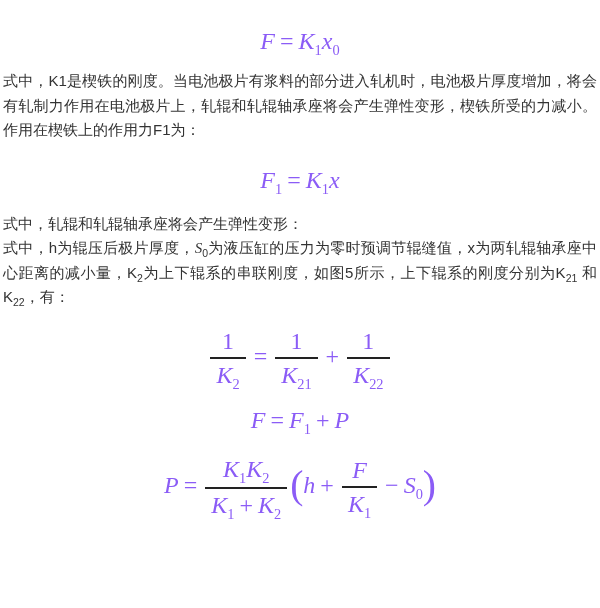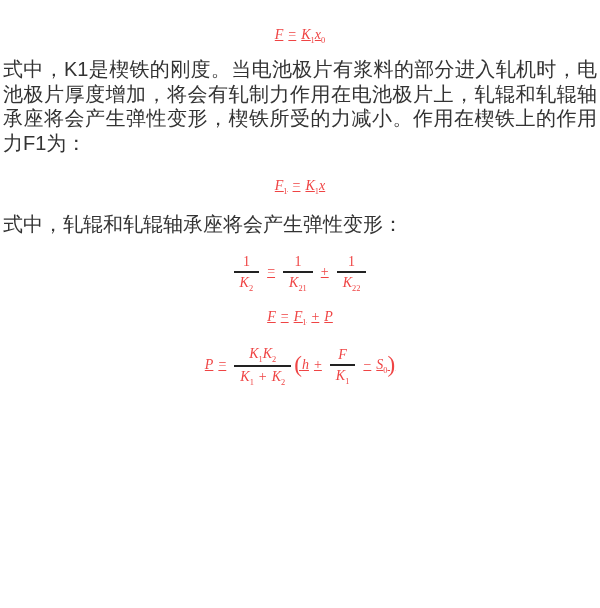--- a/index.html
+++ b/index.html
@@ -2,29 +2,29 @@
 <html><head>
 <meta charset="utf-8">
 <style>
   html,body{margin:0;padding:0;}
   body{
     width:600px;height:608px;overflow:hidden;background:#ffffff;
     font-family:"Liberation Sans","DejaVu Sans",sans-serif;
   }
   .page{padding:0 3px;}
   .para{
-    font-size:20px;line-height:24.5px;color:#333333;
+    font-size:15px;line-height:24.5px;color:#333333;
     text-align:justify;margin:0;
   }
   .para sub{font-size:70%;line-height:1;}
   .para i.sv{font-family:"Liberation Serif","DejaVu Serif",serif;font-style:italic;}
   .formula{
     text-align:center;
     font-family:"Liberation Serif","DejaVu Serif",serif;
-    font-size:14px;color:#ef4444;line-height:1.25;text-decoration:underline;
+    font-size:24px;color:#8b5cf6;line-height:1.25;
   }
   .formula i{font-style:italic;}
   .formula sub{font-size:60%;line-height:1;}
   .formula .op{font-style:normal;}
   .formula .op.sp{margin:0 5px;}
   .frac{display:inline-block;vertical-align:middle;text-align:center;margin:0 3px;}
   .frac .num{display:block;padding:0 6px 1px;border-bottom:2px solid #222222;}
   .frac .den{display:block;padding:1px 6px 0;}
   .bigp{font-size:165%;font-weight:400;vertical-align:middle;position:relative;top:-2px;}
   .f-1{margin:26px 0 12px;}
@@ -35,16 +35,17 @@
   .f-6{margin:18px 0 0;}
 </style>
 </head>
 <body>
 
 <div class="page">
   <div class="formula f-1"><i>F</i><span class="op sp">=</span><i>K</i><sub>1</sub><i>x</i><sub>0</sub></div>
   <p class="para">式中，K1是楔铁的刚度。当电池极片有浆料的部分进入轧机时，电池极片厚度增加，将会有轧制力作用在电池极片上，轧辊和轧辊轴承座将会产生弹性变形，楔铁所受的力减小。作用在楔铁上的作用力F1为：</p>
   <div class="formula f-2"><i>F</i><sub>1</sub><span class="op sp">=</span><i>K</i><sub>1</sub><i>x</i></div>
   <p class="para">式中，轧辊和轧辊轴承座将会产生弹性变形：</p>
+  <p class="para">式中，h为辊压后极片厚度，<i class="sv">S</i><sub>0</sub>为液压缸的压力为零时预调节辊缝值，x为两轧辊轴承座中心距离的减小量，K<sub>2</sub>为上下辊系的串联刚度，如图5所示，上下辊系的刚度分别为K<sub>21</sub> 和K<sub>22</sub>，有：</p>
   <div class="formula f-4"><span class="frac"><span class="num"><span class="op">1</span></span><span class="den"><i>K</i><sub>2</sub></span></span><span class="op sp">=</span><span class="frac"><span class="num"><span class="op">1</span></span><span class="den"><i>K</i><sub>21</sub></span></span><span class="op sp">+</span><span class="frac"><span class="num"><span class="op">1</span></span><span class="den"><i>K</i><sub>22</sub></span></span></div>
   <div class="formula f-5"><i>F</i><span class="op sp">=</span><i>F</i><sub>1</sub><span class="op sp">+</span><i>P</i></div>
   <div class="formula f-6"><i>P</i><span class="op sp">=</span><span class="frac"><span class="num"><i>K</i><sub>1</sub><i>K</i><sub>2</sub></span><span class="den"><i>K</i><sub>1</sub><span class="op sp">+</span><i>K</i><sub>2</sub></span></span><span class="bigp">(</span><i>h</i><span class="op sp">+</span><span class="frac"><span class="num"><i>F</i></span><span class="den"><i>K</i><sub>1</sub></span></span><span class="op sp">−</span><i>S</i><sub>0</sub><span class="bigp">)</span></div>
 </div>
 
 </body></html>

